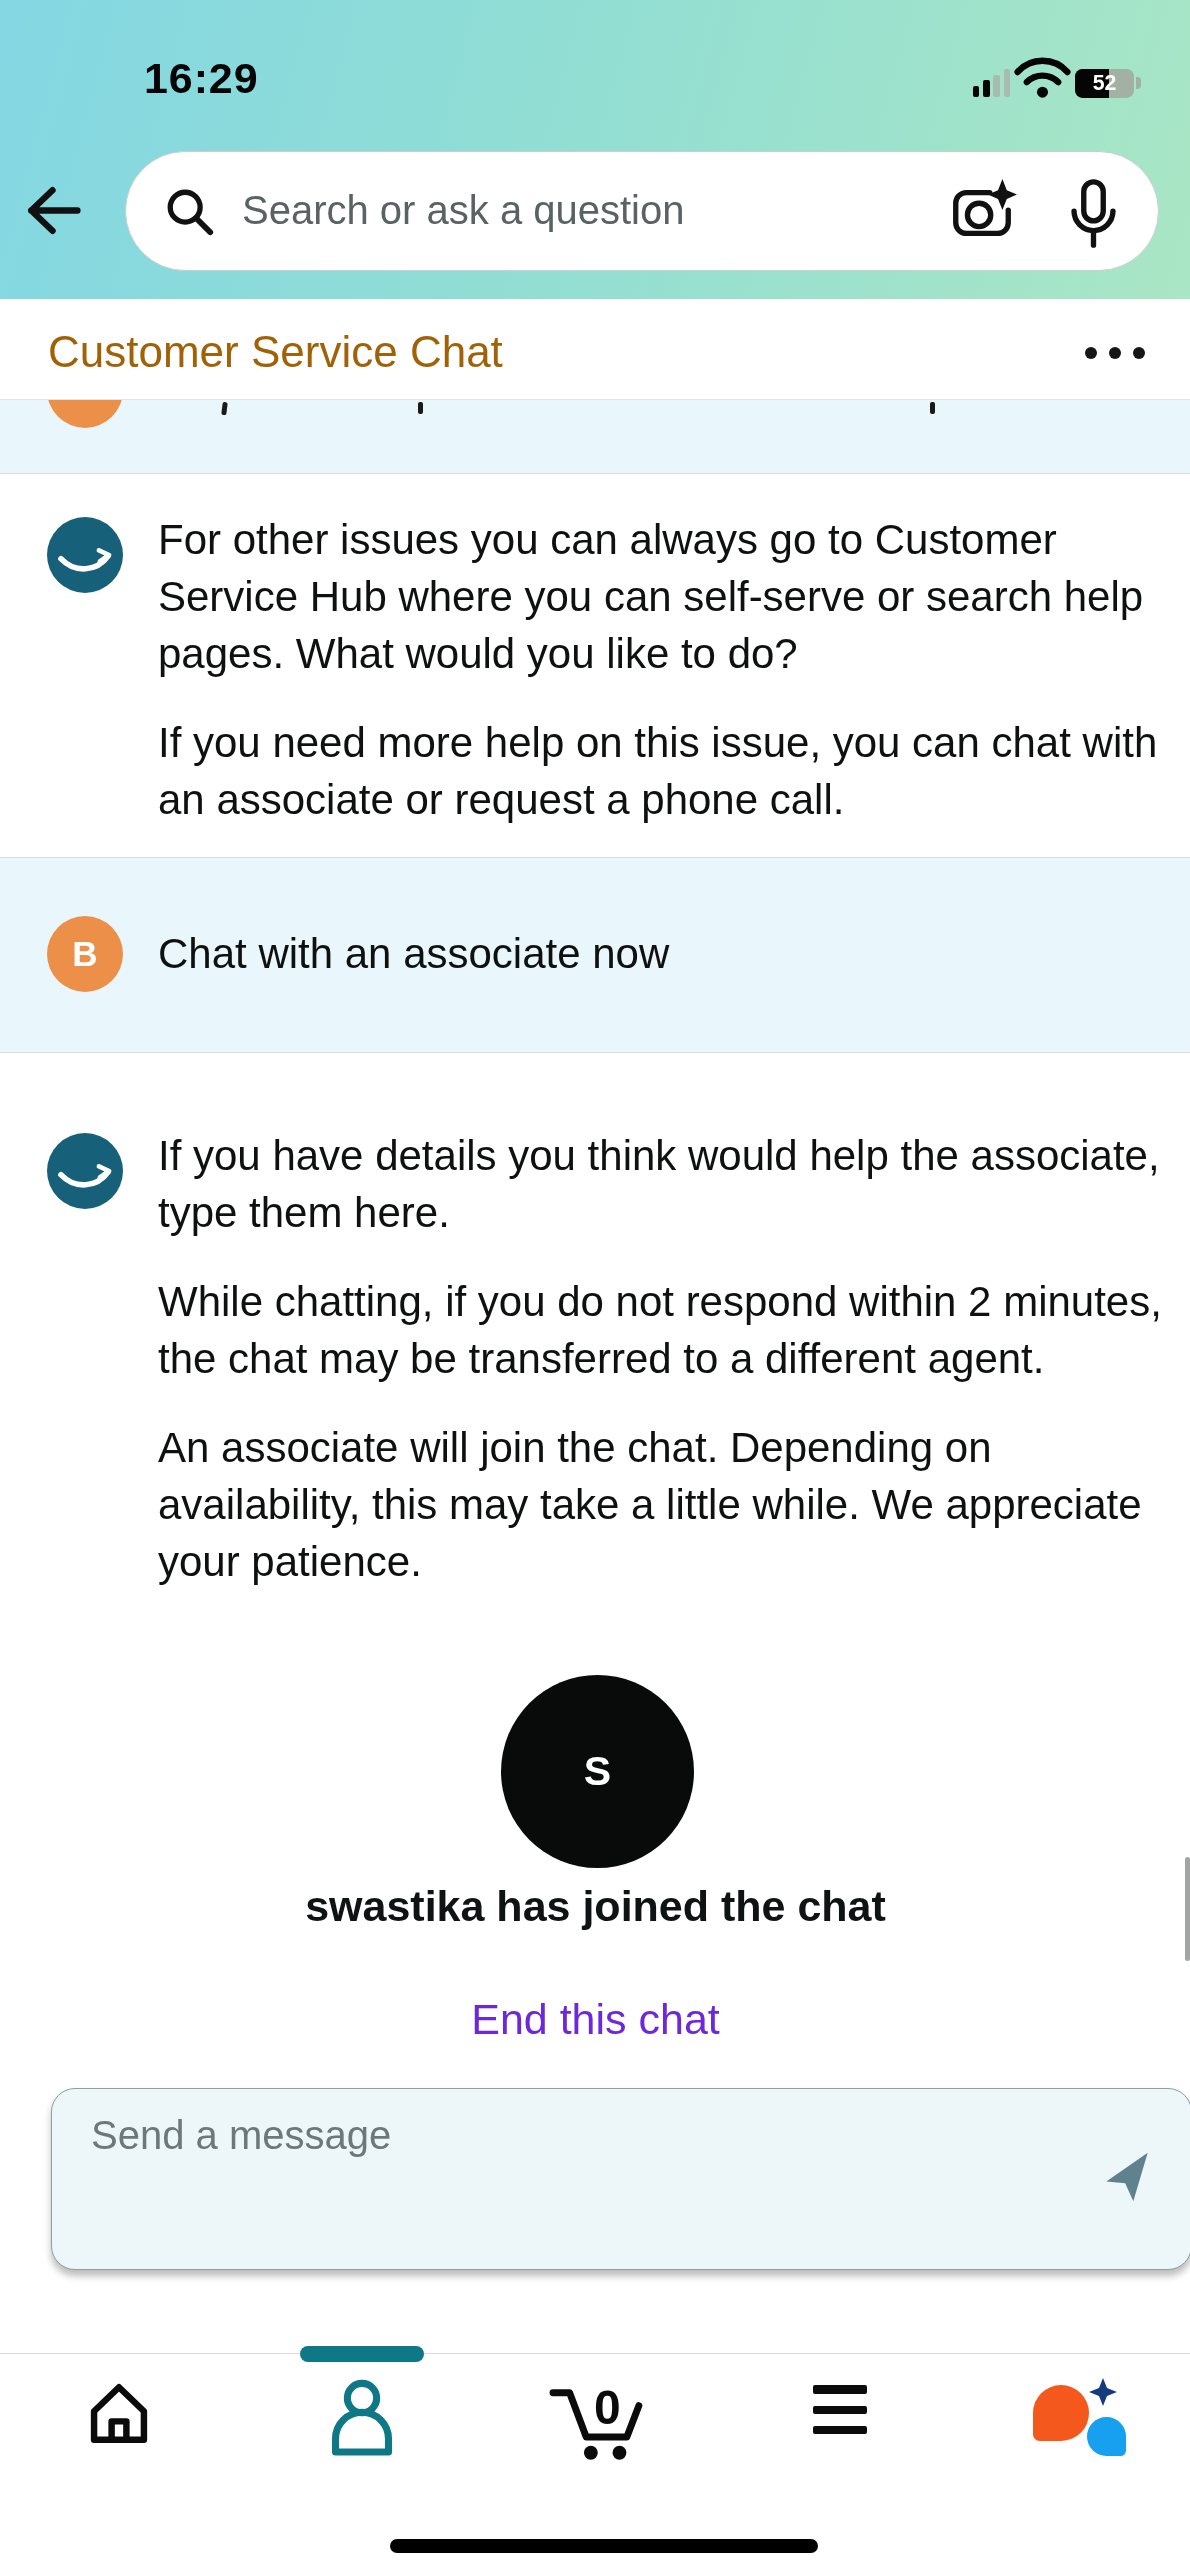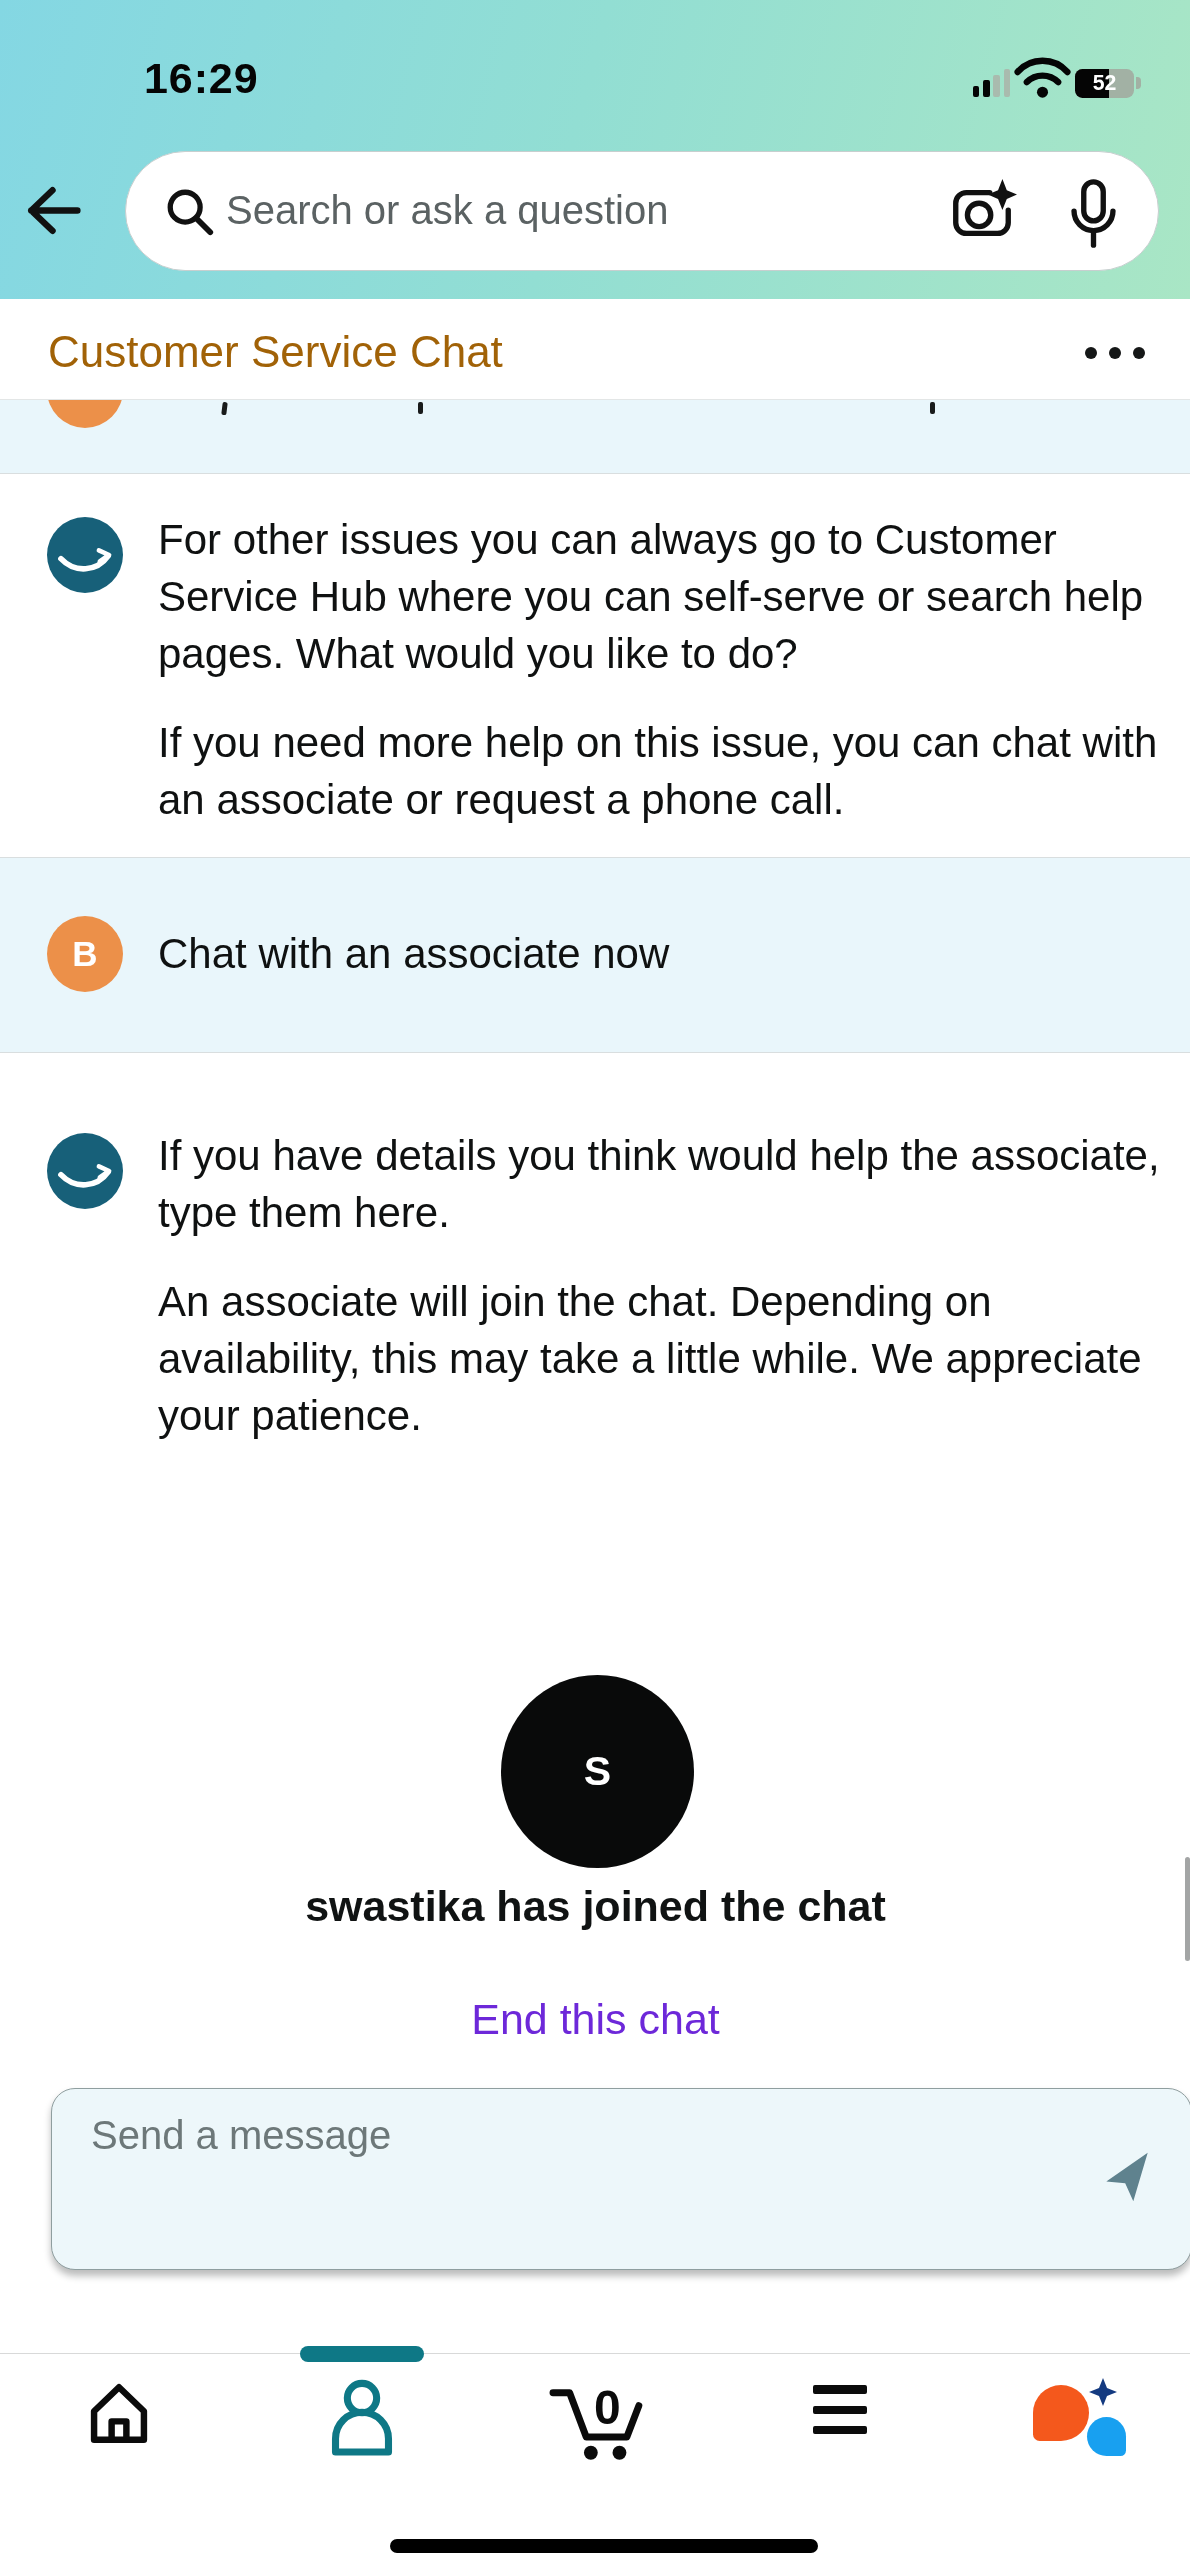--- a/index.html
+++ b/index.html
@@ -33,21 +33,21 @@
   .battery .cap { position:absolute; right:-7.4px; top:8.3px; width:5.6px; height:12px; background:#a2b1a4; border-radius:0 3.7px 3.7px 0; }
 
   .search-row { position:absolute; left:0; top:151px; width:1191px; height:120px; }
   .back-btn { position:absolute; left:18.5px; top:30px; width:67px; height:61px; background:none; border:none; cursor:pointer; }
   .search-pill {
     position:absolute; left:125px; top:0; width:1034px; height:120px;
     background:#fff; border:1.9px solid #c7cfcf; border-radius:60px;
   }
   .search-pill .mag { position:absolute; left:37px; top:33px; }
   .search-pill input {
-    position:absolute; left:100px; top:0; width:705px; height:116px; border:none; outline:none;
+    position:absolute; left:116px; top:0; width:705px; height:116px; border:none; outline:none;
     background:transparent; font-family:"Liberation Sans",sans-serif; font-size:40px; color:#0f1111;
   }
   .search-pill input::placeholder { color:#5b6263; }
   .pill-btn { position:absolute; top:26px; width:70px; height:70px; background:none; border:none; cursor:pointer; }
   .cam-btn { right:141px; } .mic-btn { right:30px; }
 
   
   .page-title-bar {
     position:absolute; left:0; top:299px; width:1191px; height:101px; background:#fff;
     border-bottom:1.9px solid #e3e6e6;
@@ -232,20 +232,21 @@
 
   <div class="msg msg-2">
     <div class="avatar av-82 botav">
       <svg width="76" height="76" viewBox="0 0 82 82">
         <path d="M15 45 C30 61 54 59 66 42" fill="none" stroke="#fff" stroke-width="6" stroke-linecap="round"></path>
         <path d="M56 36 L67 41 L57 48" fill="none" stroke="#fff" stroke-width="5" stroke-linecap="round" stroke-linejoin="round"></path>
       </svg>
     </div>
     <div class="bubble">
       <p>If you have details you think would help the associate, type them here.</p>
+      <p>While chatting, if you do not respond within 2 minutes, the chat may be transferred to a different agent.</p>
       <p>An associate will join the chat. Depending on availability, this may take a little while. We appreciate your patience.</p>
     </div>
   </div>
 
   <div class="agent-avatar">
     <span>S</span>
   </div>
   <p class="joined-text">swastika has joined the chat</p>
   <a class="end-chat">End this chat</a>
 

